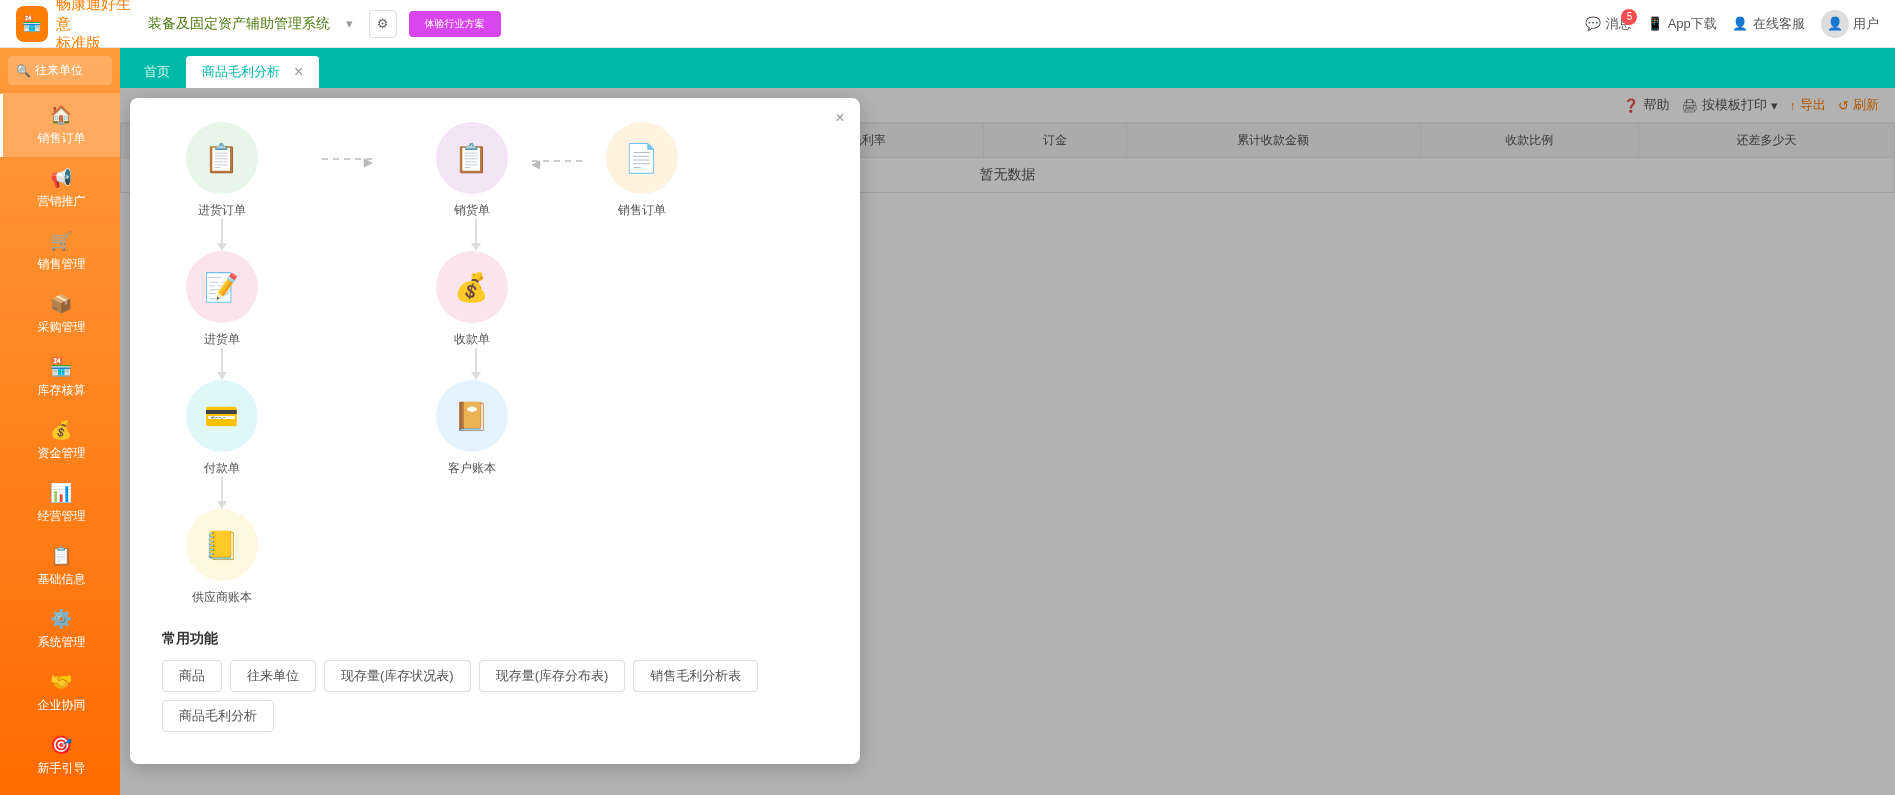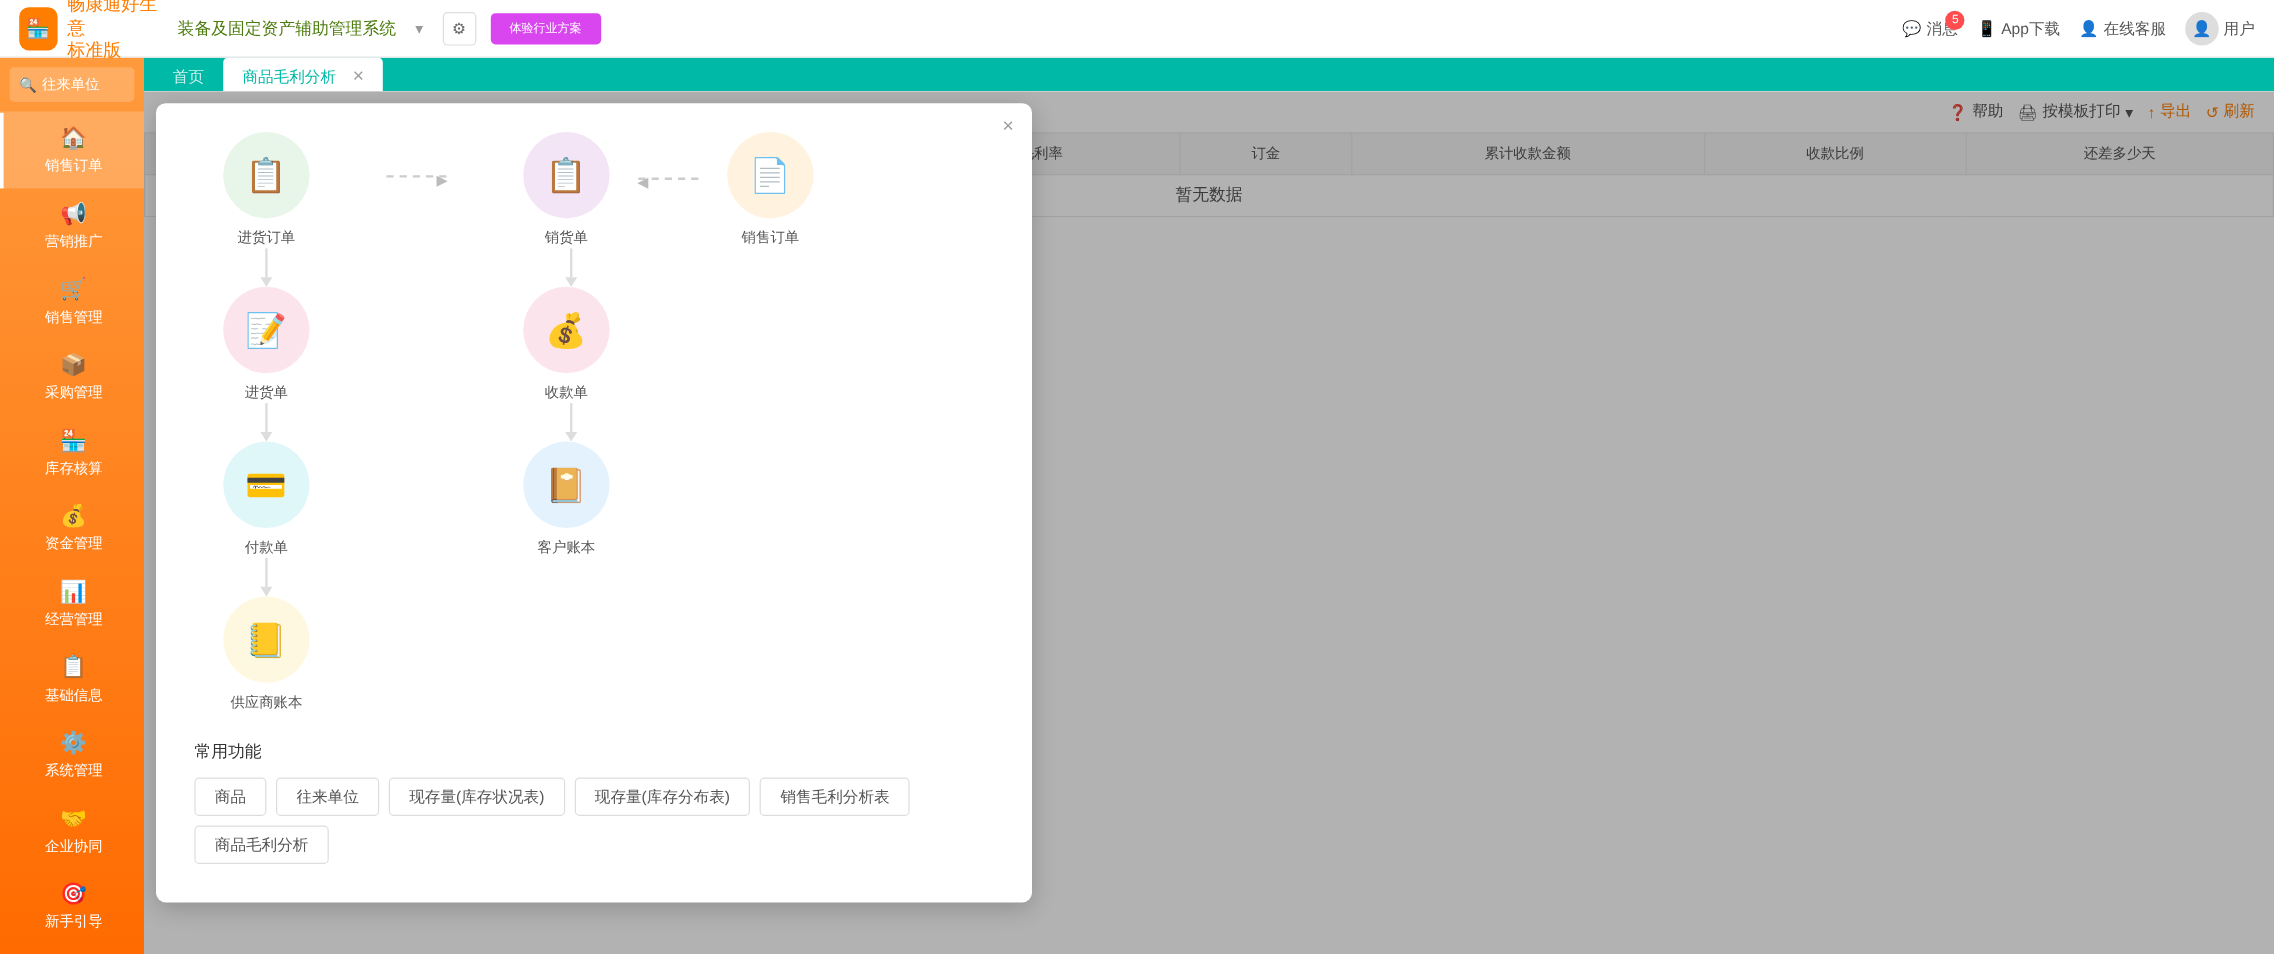--- a/index.html
+++ b/index.html
@@ -29,21 +29,21 @@
     .sidebar-search { padding: 8px; border-bottom: 1px solid rgba(255,255,255,0.2); }
     .sidebar-search-btn { width: 100%; background: rgba(255,255,255,0.2); border: none; color: #fff; padding: 6px 8px; border-radius: 4px; cursor: pointer; font-size: 12px; display: flex; align-items: center; gap: 4px; }
     .sidebar-item { display: flex; flex-direction: column; align-items: center; padding: 10px 8px; cursor: pointer; color: #fff; font-size: 12px; gap: 4px; border-left: 3px solid transparent; }
     .sidebar-item.active { background: rgba(255,255,255,0.2); border-left-color: #fff; }
     .sidebar-item-icon { font-size: 18px; }
 
     
     .content-area { flex: 1; display: flex; flex-direction: column; overflow: hidden; }
 
     
-    .tab-bar { display: flex; align-items: flex-start; background: #00b9a6; height: 28px; padding: 0 8px; flex-shrink: 0; }
+    .tab-bar { display: flex; align-items: flex-end; background: #00b9a6; height: 40px; padding: 0 8px; flex-shrink: 0; }
     .tab { display: flex; align-items: center; gap: 6px; padding: 0 16px; height: 32px; cursor: pointer; color: rgba(255,255,255,0.8); font-size: 13px; border-radius: 4px 4px 0 0; }
     .tab.active { background: #fff; color: #00b9a6; }
     .tab-close-btn { margin-left: 8px; color: #999; font-size: 16px; line-height: 1; }
 
     
     .page-content { flex: 1; background: #fff; overflow: hidden; position: relative; }
 
     
     .page-toolbar { display: flex; align-items: center; justify-content: flex-end; padding: 8px 16px; gap: 12px; border-bottom: 1px solid #f0f0f0; background: #fff; }
     .toolbar-btn { display: flex; align-items: center; gap: 4px; color: #555; cursor: pointer; font-size: 13px; }
@@ -74,21 +74,21 @@
     .flow-circle.purple { background: #f3e5f5; color: #9c27b0; }
     .flow-circle.orange { background: #fff3e0; color: #ff9800; }
     .flow-circle.teal { background: #e0f7fa; color: #00bcd4; }
     .flow-circle.pink { background: #fce4ec; color: #e91e63; }
     .flow-circle.amber { background: #fff8e1; color: #ffc107; }
     .flow-circle.blue { background: #e3f2fd; color: #2196f3; }
     .flow-label { font-size: 12px; color: #555; text-align: center; }
 
     
     .common-functions { margin-top: 8px; }
-    .section-title { font-size: 14px; color: #333; margin-bottom: 12px; font-weight: 400; }
+    .section-title { font-size: 14px; color: #333; margin-bottom: 12px; font-weight: 700; }
     .func-buttons { display: flex; flex-wrap: wrap; gap: 8px; margin-bottom: 8px; }
     .func-btn { border: 1px solid #ddd; background: #fff; padding: 6px 16px; border-radius: 4px; color: #555; cursor: pointer; font-size: 13px; }
     .v-arrow { display: flex; flex-direction: column; align-items: center; }
     .v-line { width: 2px; height: 24px; background: #ddd; }
     .v-tip { width: 0; height: 0; border-left: 5px solid transparent; border-right: 5px solid transparent; border-top: 8px solid #ddd; }
 
     .close-x { position: absolute; top: 8px; right: 8px; width: 24px; height: 24px; display: flex; align-items: center; justify-content: center; cursor: pointer; color: #999; font-size: 16px; }
   </style>
 </head>
 <body>

